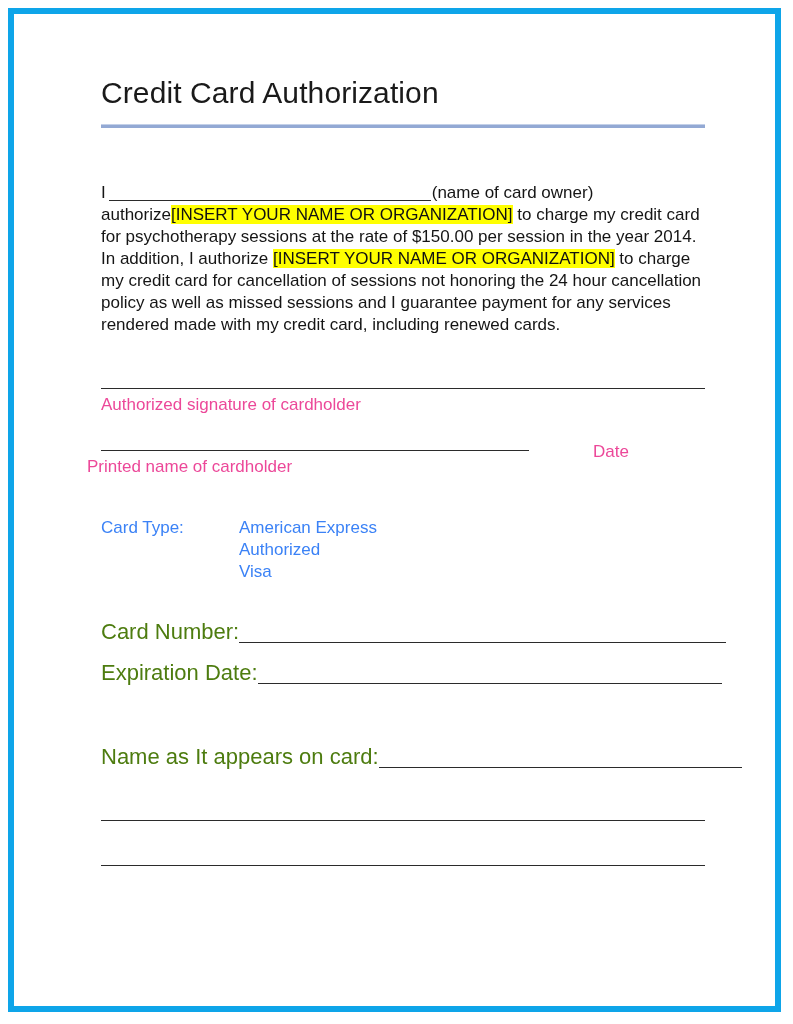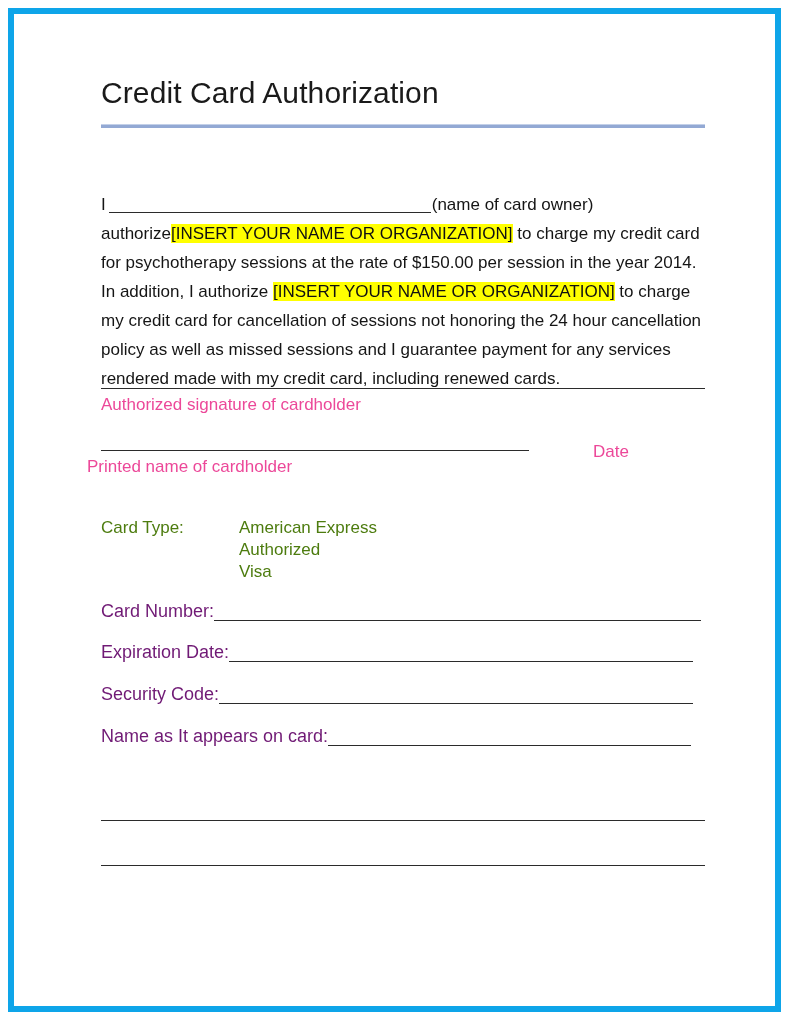--- a/index.html
+++ b/index.html
@@ -54,24 +54,24 @@
     width: 604px;
     height: 3px;
     background: #93a9d4;
     border-top: 1px solid #c3d0e8;
   }
 
   
   .body-copy {
     position: absolute;
     left: 87px;
-    top: 176px;
+    top: 168px;
     width: 610px;
     font-size: 17px;
-    line-height: 29px;
+    line-height: 22px;
     color: #151515;
   }
   .body-copy p { margin: 0; }
 
   .hl {
     background: #ffff00;
     color: #111111;
   }
 
   .rule-inline {
@@ -100,42 +100,43 @@
   .sig-label.signature { left: 87px; top: 381px; }
   .sig-label.date      { left: 579px; top: 381px; margin-top: 47px; }
   .sig-label.printed   { left: 73px; top: 443px; }
 
   
   .cardtype {
     position: absolute;
     left: 87px;
     top: 503px;
     font-size: 17px;
-    color: #4d7c0f;
+    color: #3b82f6;
     line-height: 22px;
   }
   .cardtype-label {
     position: absolute;
     left: 0;
     top: 0;
     white-space: nowrap;
   }
   .cardtype-options {
     margin-left: 138px;
   }
   .cardtype-options div { white-space: nowrap; }
 
   
   .field {
     position: absolute;
     left: 87px;
     width: 604px;
-    font-size: 18px;
-    color: #701a75;
-    white-space: nowrap;
+    font-size: 22px;
+    color: #4d7c0f;
+    white-space: nowrap;
+    margin-top: 18px;
   }
   .field .fld-label { display: inline; }
   .field .fld-rule {
     display: inline-block;
     border-bottom: 1.6px solid #2b2b2b;
     vertical-align: -4px;
   }
 
   .field.card-number { top: 587px; }
   .field.expiration  { top: 628px; }
@@ -198,23 +199,20 @@
     </div>
 
     <div class="field card-number">
       <span class="fld-label">Card Number:</span><span class="fld-rule"></span>
     </div>
 
     <div class="field expiration">
       <span class="fld-label">Expiration Date:</span><span class="fld-rule"></span>
     </div>
 
-    <div class="field security">
-      <span class="fld-label">Security Code:</span><span class="fld-rule"></span>
-    </div>
 
     <div class="field name-on-card">
       <span class="fld-label">Name as It appears on card:</span><span class="fld-rule"></span>
     </div>
 
     <div class="addr-rule one"></div>
     <div class="addr-rule two"></div>
 
   </div>
 </div>

